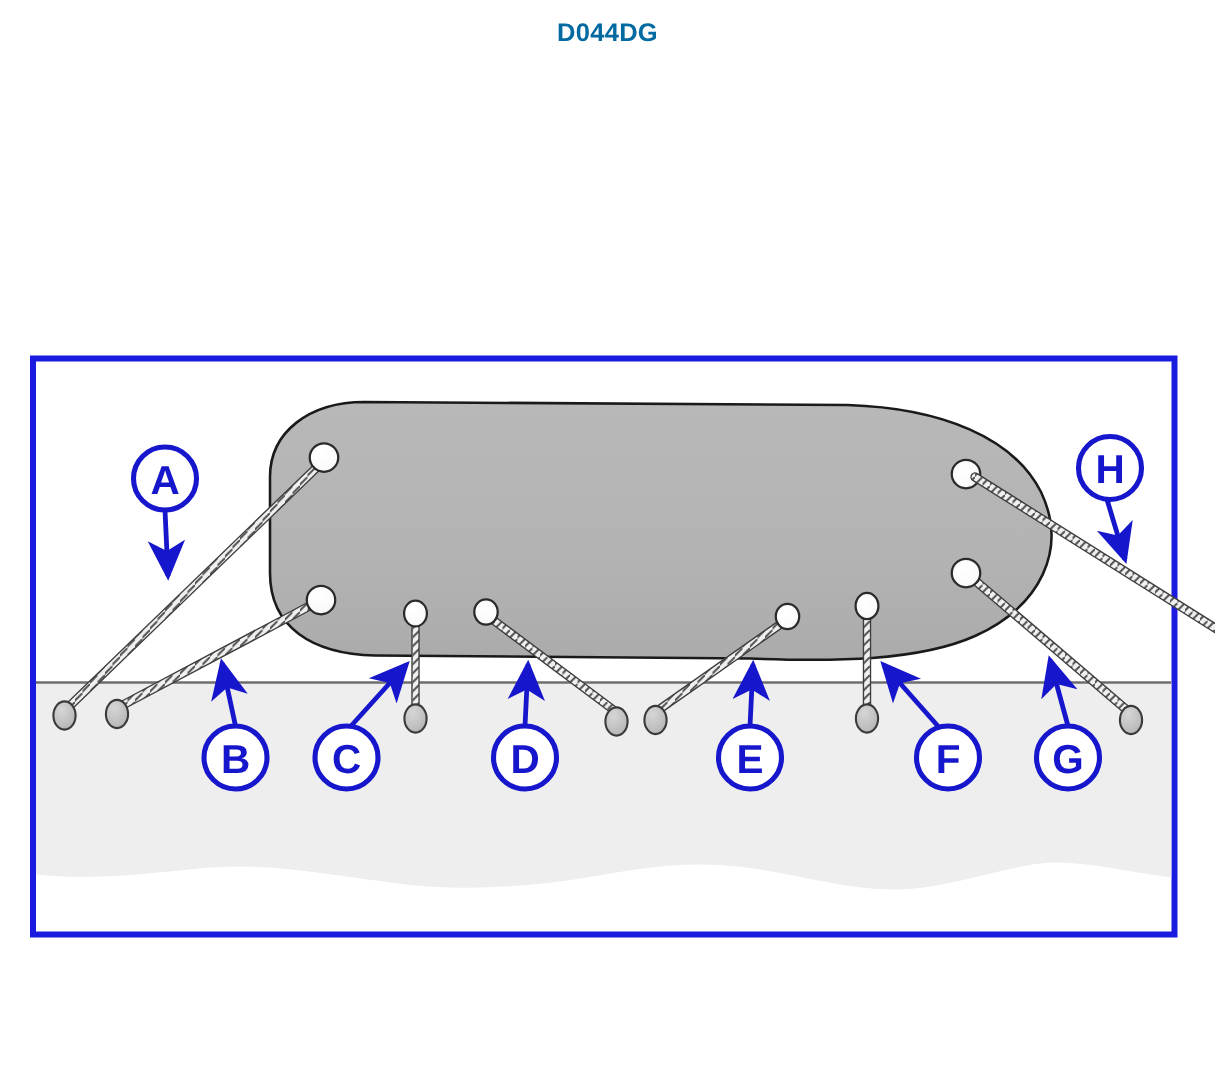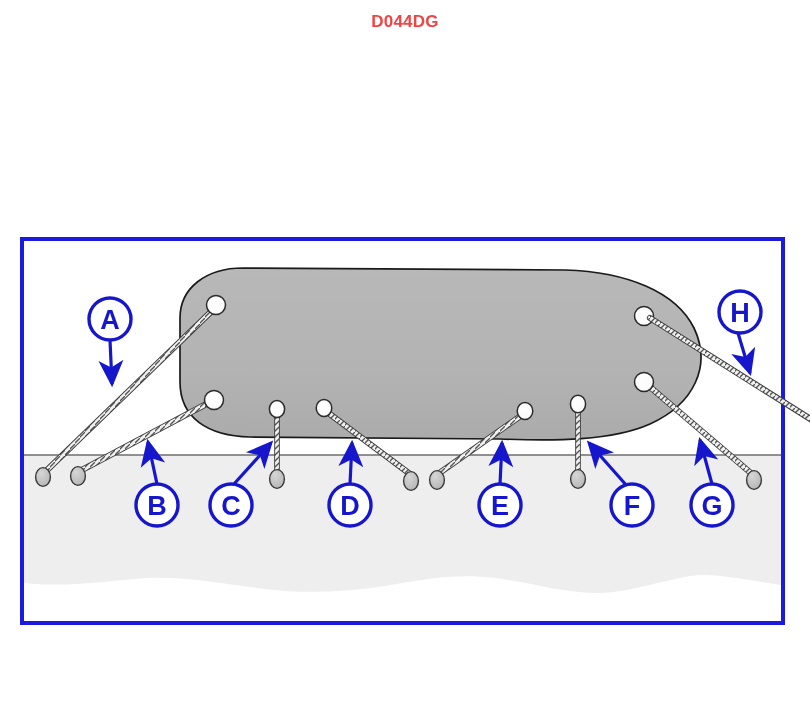--- a/index.html
+++ b/index.html
@@ -9,21 +9,21 @@
     font-family:"Liberation Sans", sans-serif;
     position:relative;
     overflow:hidden;
   }
   #page-title{
     position:absolute;
     top:12px;left:0;width:810px;
     text-align:center;
     font-size:17px;
     font-weight:bold;
-    color:#ef4444;
+    color:#0369a1;
     letter-spacing:0.2px;
   }
   #diagram-stage{
     position:absolute;
     left:0;top:0;
     width:810px;height:720px;
   }
   svg{display:block;}
   .lbl-text{
     font-family:"Liberation Sans", sans-serif;

